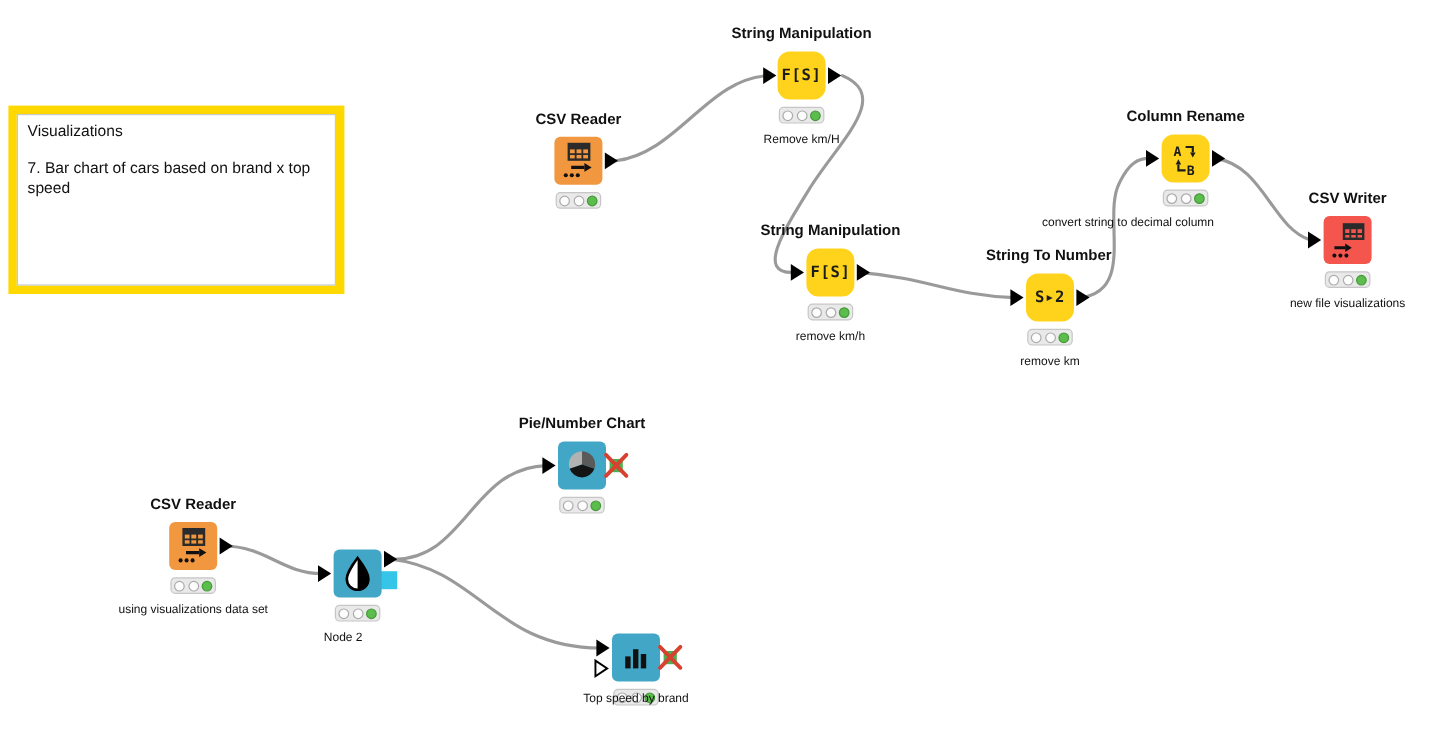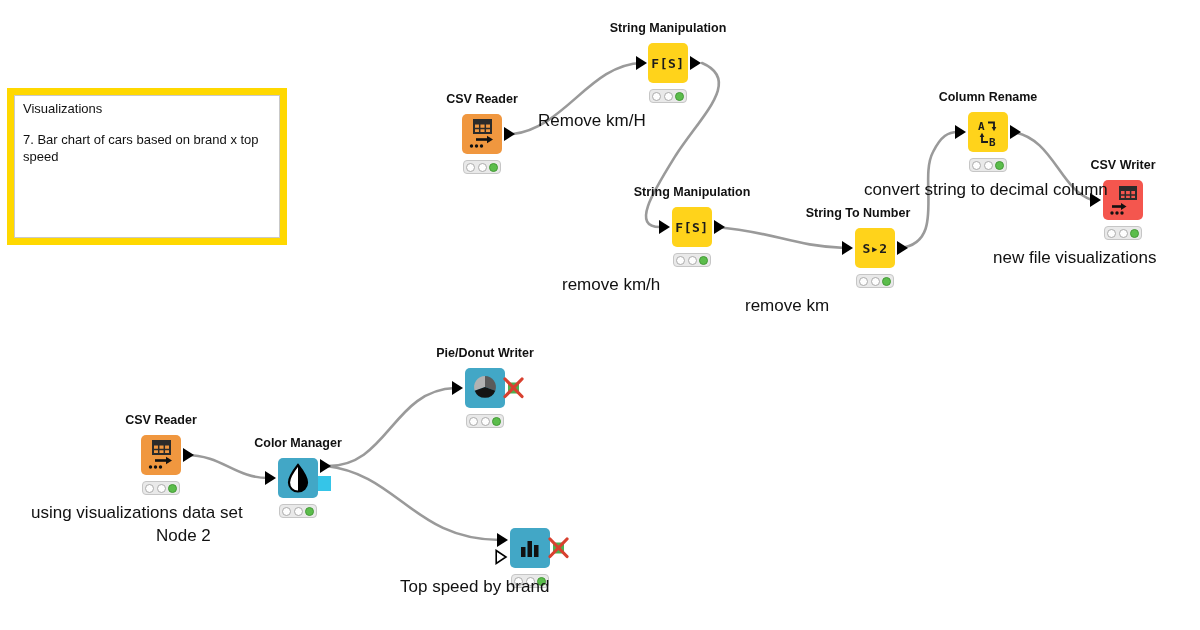--- a/index.html
+++ b/index.html
@@ -9,23 +9,23 @@
   svg.wires path{fill:none;stroke:#9A9A9A;stroke-width:2.6;stroke-linecap:round;}
 
   .annotation{position:absolute;left:7px;top:88px;width:280px;height:157px;
               background:#FFD800;padding:7px;box-sizing:border-box;z-index:0;}
   .annotation-inner{background:#fff;border:1px solid #c9c9c9;width:100%;height:100%;
               box-sizing:border-box;padding:5px 8px;font-size:13px;line-height:1.25;}
   .annotation-inner p{margin:0 0 15px 0;}
 
   .node-label{position:absolute;width:220px;text-align:center;font-weight:bold;
               font-size:12.5px;z-index:3;white-space:nowrap;}
-  .node-sublabel{position:absolute;width:260px;text-align:left;font-size:17px;z-index:3;white-space:nowrap;}
+  .node-sublabel{position:absolute;width:260px;text-align:center;font-size:10px;z-index:3;white-space:nowrap;}
   .node-icon{position:absolute;width:40px;height:40px;border-radius:5px;z-index:2;}
-  .orange{background:#F0973F;} .yellow{background:#FFD31B;}
+  .orange{background:#F0973F;} .yellow{background:#FFD31B;border-radius:10px;}
   .blue{background:#42A7C6;} .red{background:#F4564E;}
   .icon-text{display:flex;align-items:center;justify-content:center;height:100%;
              font-weight:bold;font-size:13px;color:#1c1c1c;
              font-family:"DejaVu Sans Mono",monospace;letter-spacing:0.5px;}
   .port-in,.port-out{position:absolute;width:0;height:0;z-index:2;
              border-top:7px solid transparent;border-bottom:7px solid transparent;
              border-left:11px solid #000;}
   .port-svg{position:absolute;z-index:2;}
   .model-port{position:absolute;width:15px;height:15px;background:#35C5E8;z-index:1;}
   .traffic-light{position:absolute;width:38px;height:14px;background:#E9E9E9;
@@ -99,21 +99,21 @@
   </div>
   <div class="port-in" style="left:659px;top:220px"></div>
   <div class="port-out" style="left:714px;top:220px"></div>
   <div class="traffic-light" style="left:673px;top:253px">
     <span class="dot"></span>
       <span class="dot"></span>
       <span class="dot green"></span>
   </div>
   <div class="node-sublabel" style="left:562px;top:275px">remove km/h</div>
 
-  <div class="node-label" style="left:748px;top:206px">String To Number</div>
+  <div class="node-label" style="left:764px;top:206px">String To Number</div>
   <div class="node-icon yellow" style="left:855px;top:228px">
     <div class="icon-text">S▸2</div>
   </div>
   <div class="port-in" style="left:842px;top:241px"></div>
   <div class="port-out" style="left:897px;top:241px"></div>
   <div class="traffic-light" style="left:856px;top:274px">
     <span class="dot"></span>
       <span class="dot"></span>
       <span class="dot green"></span>
   </div>
@@ -130,21 +130,21 @@
       <text x="21" y="33.5" font-size="11" font-weight="bold" font-family="DejaVu Sans Mono, monospace" fill="#1c1c1c">B</text>
     </svg>
   </div>
   <div class="port-in" style="left:955px;top:125px"></div>
   <div class="port-out" style="left:1010px;top:125px"></div>
   <div class="traffic-light" style="left:969px;top:158px">
     <span class="dot"></span>
       <span class="dot"></span>
       <span class="dot green"></span>
   </div>
-  <div class="node-sublabel" style="left:864px;top:180px">convert string to decimal column</div>
+  <div class="node-sublabel" style="left:810px;top:180px">convert string to decimal column</div>
 
   <div class="node-label" style="left:1013px;top:158px">CSV Writer</div>
   <div class="node-icon red" style="left:1103px;top:180px">
     <svg class="ic" width="40" height="40" viewBox="0 0 40 40">
       <rect x="17" y="7" width="16" height="12" fill="none" stroke="#2b2b2b" stroke-width="2"></rect>
       <rect x="17" y="7" width="16" height="4" fill="#2b2b2b"></rect>
       <line x1="22.3" y1="11" x2="22.3" y2="19" stroke="#2b2b2b" stroke-width="1.5"></line>
       <line x1="27.6" y1="11" x2="27.6" y2="19" stroke="#2b2b2b" stroke-width="1.5"></line>
       <line x1="17" y1="15" x2="33" y2="15" stroke="#2b2b2b" stroke-width="1.5"></line>
       <line x1="9" y1="26.5" x2="18" y2="26.5" stroke="#111" stroke-width="2.6"></line>
@@ -178,21 +178,20 @@
     </svg>
   </div>
   <div class="port-out" style="left:183px;top:448px"></div>
   <div class="traffic-light" style="left:142px;top:481px">
     <span class="dot"></span>
       <span class="dot"></span>
       <span class="dot green"></span>
   </div>
   <div class="node-sublabel" style="left:31px;top:503px">using visualizations data set</div>
 
-  <div class="node-label" style="left:188px;top:436px">Color Manager</div>
   <div class="model-port" style="left:316px;top:476px"></div>
   <div class="node-icon blue" style="left:278px;top:458px">
     <svg class="ic" width="40" height="40" viewBox="0 0 40 40">
       <defs>
           <clipPath id="dropclip">
             <path d="M20,7 C20,7 11,18.5 11,24.5 C11,29.7 15,33.5 20,33.5 C25,33.5 29,29.7 29,24.5 C29,18.5 20,7 20,7 Z"></path>
           </clipPath>
         </defs>
       <path d="M20,7 C20,7 11,18.5 11,24.5 C11,29.7 15,33.5 20,33.5 C25,33.5 29,29.7 29,24.5 C29,18.5 20,7 20,7 Z" fill="#ffffff" stroke="#000" stroke-width="2.2"></path>
       <rect x="20" y="0" width="20" height="40" fill="#000" clip-path="url(#dropclip)"></rect>
@@ -200,21 +199,21 @@
   </div>
   <div class="port-in" style="left:265px;top:471px"></div>
   <div class="port-out" style="left:320px;top:459px"></div>
   <div class="traffic-light" style="left:279px;top:504px">
     <span class="dot"></span>
       <span class="dot"></span>
       <span class="dot green"></span>
   </div>
   <div class="node-sublabel" style="left:156px;top:526px">Node 2</div>
 
-  <div class="node-label" style="left:375px;top:346px">Pie/Donut Writer</div>
+  <div class="node-label" style="left:375px;top:346px">Pie/Number Chart</div>
   <div class="node-icon blue" style="left:465px;top:368px">
     <svg class="ic" width="40" height="40" viewBox="0 0 40 40">
       <path d="M20,19 L20,8 A11,11 0 0 0 9.7,22.7 Z" fill="#B2B2B2"></path>
       <path d="M20,19 L20,8 A11,11 0 0 1 30.3,22.7 Z" fill="#5A5A5A"></path>
       <path d="M20,19 L30.3,22.7 A11,11 0 0 1 9.7,22.7 Z" fill="#141414"></path>
     </svg>
   </div>
   <div class="port-in" style="left:452px;top:381px"></div>
   <svg class="port-svg" style="left:503px;top:377px" width="22" height="22">
     <rect x="5" y="5.5" width="11" height="11" fill="#4CAF50"></rect>

